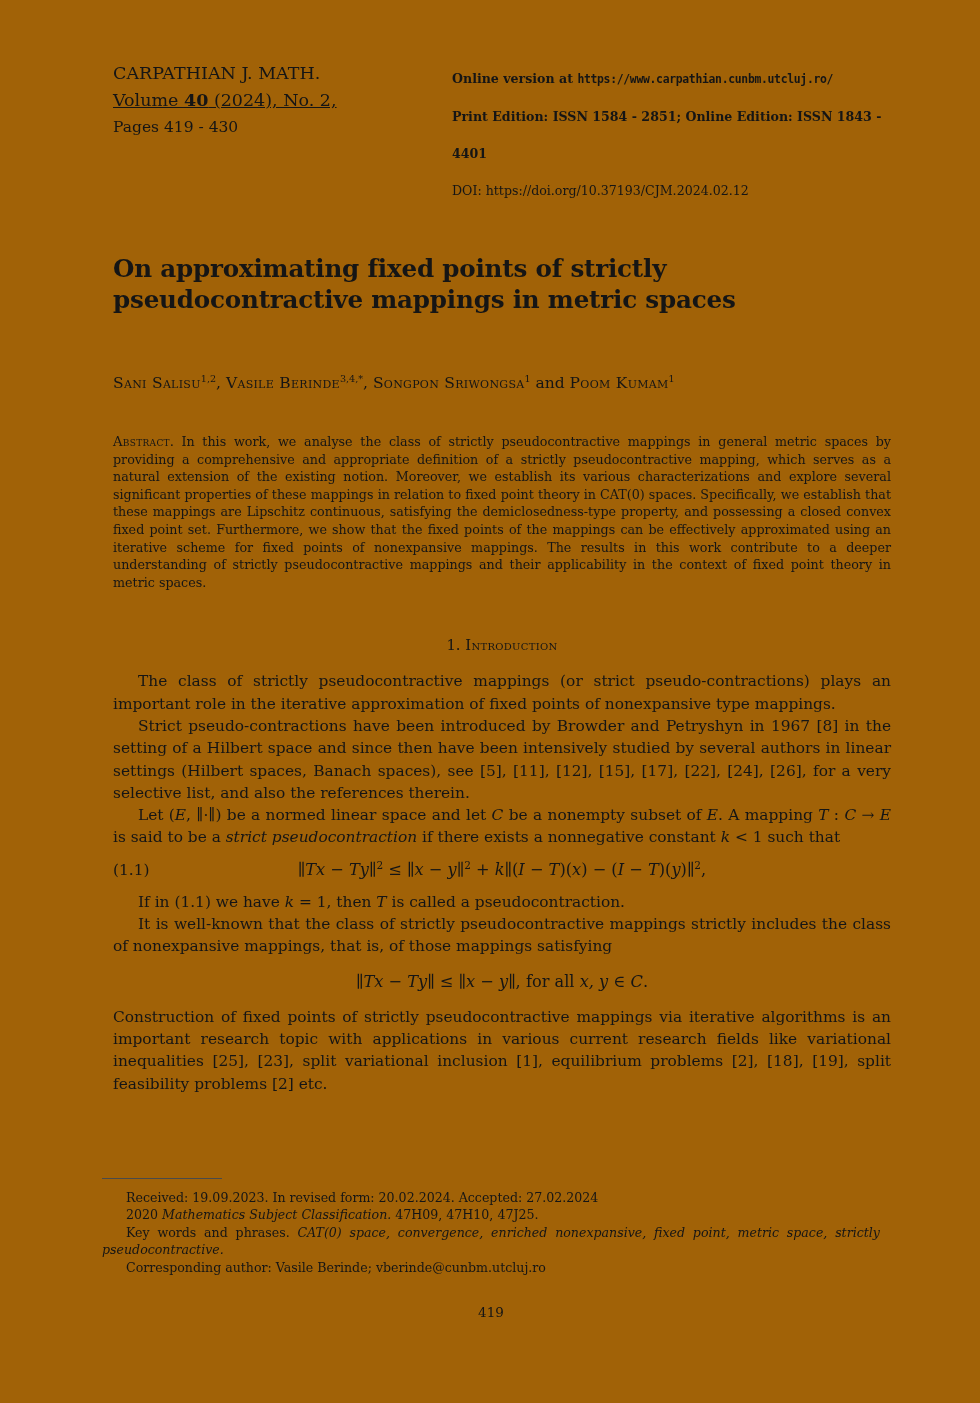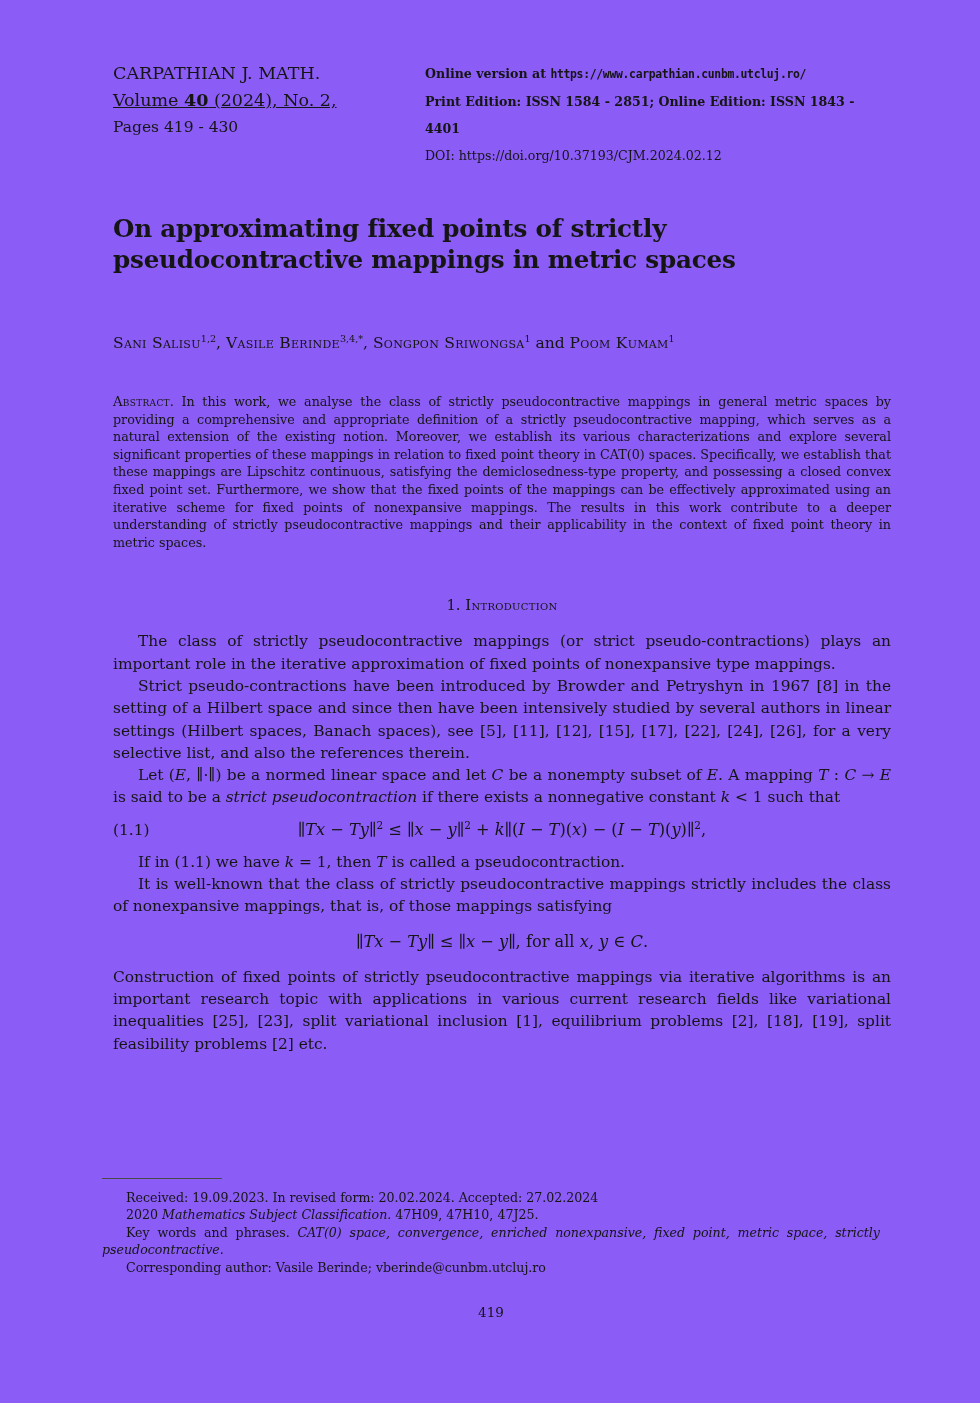--- a/index.html
+++ b/index.html
@@ -1,35 +1,35 @@
 <!DOCTYPE html>
 <html><head>
 <meta charset="utf-8">
 <style>
   html,body{margin:0;padding:0;background:#ffffff;}
   .page{
-    position:relative;width:980px;height:1403px;background:#8b5cf6;
+    position:relative;width:980px;height:1403px;background:#a16207;
     font-family:"DejaVu Serif","Liberation Serif",serif;color:#151515;
     overflow:hidden;
   }
   .content{margin-left:113px;width:778px;}
   
   .s-n{}
   .s-i{font-style:italic;}
   .s-b{font-weight:bold;}
   .s-sc{font-variant:small-caps;letter-spacing:0.3px;}
   .s-tt{font-family:"DejaVu Sans Mono","Liberation Mono",monospace;font-weight:bold;font-size:11.4px;letter-spacing:-0.3px;}
   sup{font-size:0.62em;line-height:0;vertical-align:super;}
   
   .masthead{display:flex;padding-top:60px;}
   .mast-left{width:312px;}
   .mast-journal{font-size:17.5px;line-height:27px;}
   .mast-volume{font-size:17.5px;line-height:27px;text-decoration:underline;}
   .mast-pages{font-size:15.5px;line-height:27px;}
-  .mast-right{flex:1;font-size:12.6px;line-height:27px;}
+  .mast-right{flex:1;font-size:12.6px;line-height:37px;margin-left:27px;}
   .issn-line{font-weight:bold;}
   
   .title{margin:44px 0 0 0;font-size:24.6px;font-weight:bold;line-height:31px;letter-spacing:-0.2px;}
   .authors{margin-top:58px;font-size:15.5px;line-height:20px;}
   
   .abstract{margin:40px 0 0 0;font-size:12.7px;line-height:17.6px;text-align:justify;}
   .abstract-label{margin-right:7px;font-size:13.2px;}
   
   .section-heading{margin:44px 0 0 0;text-align:center;font-size:14.8px;font-weight:normal;line-height:20px;}
   

